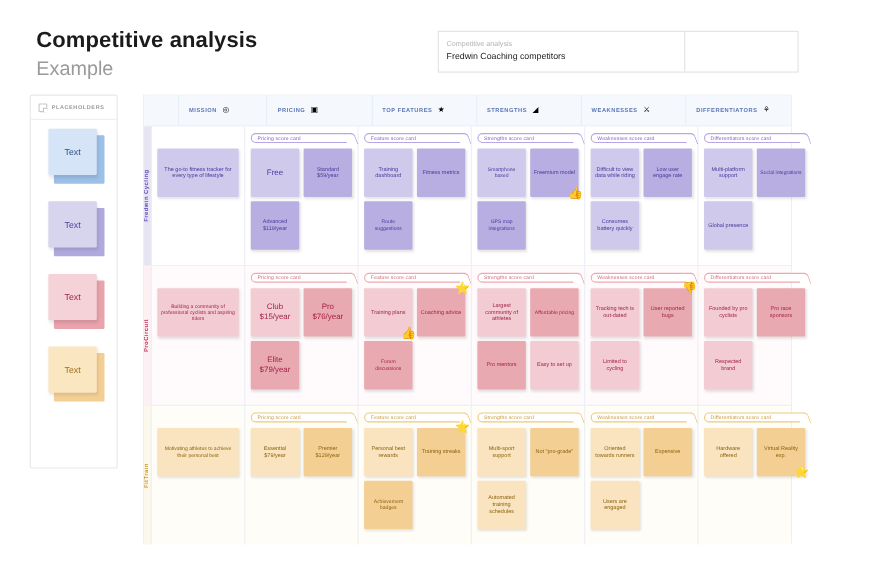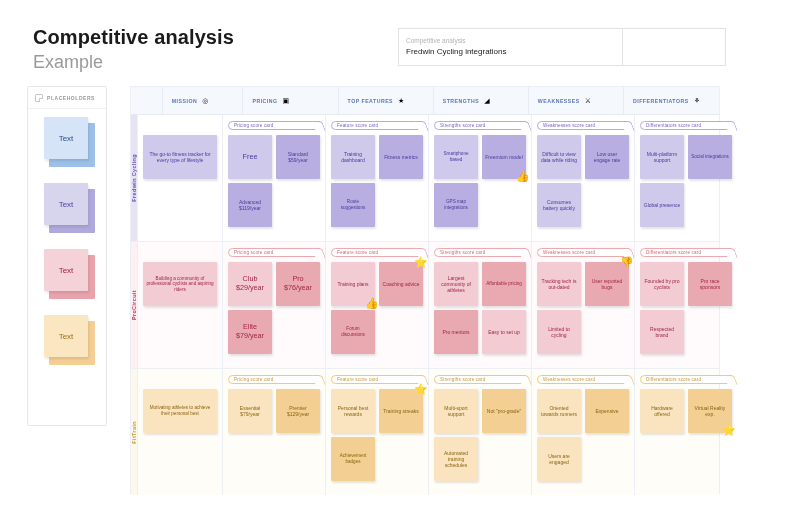--- a/index.html
+++ b/index.html
@@ -124,21 +124,21 @@
 <body>
 
 <div id="title-block">
   <div id="page-title">Competitive analysis</div>
   <div id="page-subtitle">Example</div>
 </div>
 
 <div id="meta-box">
   <div class="meta-cell first">
     <div class="meta-label">Competitive analysis</div>
-    <div class="meta-value">Fredwin Cycling integrations</div>
+    <div class="meta-value">Fredwin Coaching competitors</div>
   </div>
 </div>
 
 <div id="placeholders-panel">
   <div id="placeholders-header">
     <span class="ph-note-icon"></span>
     <span id="placeholders-title">PLACEHOLDERS</span>
   </div>
   <div id="placeholders-list">
       <div class="ph-stack">
@@ -288,21 +288,21 @@
           <div class="note mission t-xs" style="background: rgb(242, 204, 210); color: rgb(163, 36, 74);">
             <span>Building a community of professional cyclists and aspiring riders</span>
           </div>
         </div>
         <div class="cell c-pricing">
           <div class="scorecard" style="border-color: rgb(237, 169, 174); color: rgb(207, 107, 116);">
             <span class="scorecard-label">Pricing score card</span>
           </div>
           <div class="notes">
             <div class="note sq t-lg" style="background: rgb(242, 204, 210); color: rgb(163, 36, 74);">
-              <span>Club $29/year</span>
+              <span>Club $15/year</span>
             </div>
             <div class="note sq t-lg" style="background: rgb(233, 169, 176); color: rgb(163, 36, 74);">
               <span>Pro $76/year</span>
             </div>
             <div class="note sq t-lg" style="background: rgb(233, 169, 176); color: rgb(163, 36, 74);">
               <span>Elite $79/year</span>
             </div>
           </div>
         </div>
         <div class="cell c-features">

